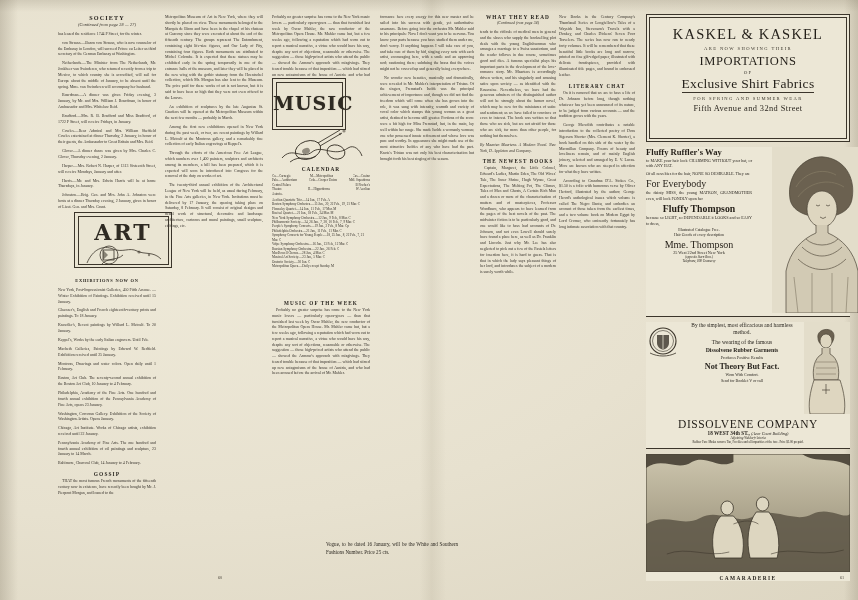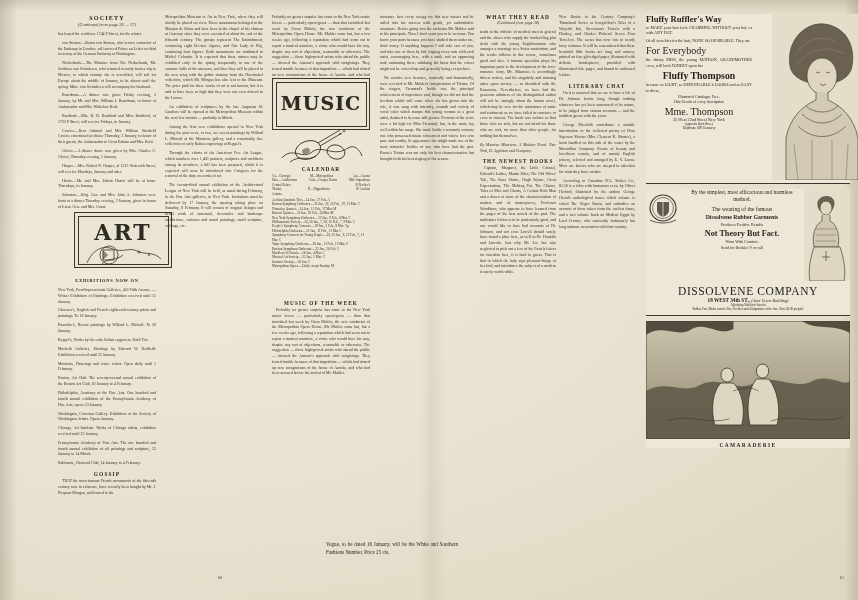--- a/index.html
+++ b/index.html
@@ -43,21 +43,21 @@
     -webkit-hyphens:auto;hyphens:auto;margin:0 0 3.2px 0;
     color:#35302a;
   }
   .bodytext.ind{text-indent:4px;}
 
   
   .music-mast{
     position:absolute;left:272px;top:78px;width:98px;height:86px;
   }
   .music-frame{
-    position:absolute;left:0;top:0;width:98px;height:52px;
+    position:absolute;left:0;top:0;width:74px;height:52px;
     border:1.4px solid #3b352b;
     background:#eae5d3;
     box-sizing:border-box;
   }
   .music-frame:before{
     content:"";position:absolute;left:2.5px;top:2.5px;right:2.5px;bottom:2.5px;
     border:.8px solid #3b352b;
   }
   .music-word{
     position:absolute;left:0;right:0;top:13px;text-align:center;
@@ -308,20 +308,31 @@
     <p class="bodytext">New Books in the Century Company's Thumbnail Series or Longfellow's Tales of a Wayside Inn, Stevenson's Travels with a Donkey, and Charles Dickens' Seven Poor Travelers. The series has now run to nearly forty volumes. It will be remembered that these beautiful little books are long and narrow, printed on fine gilt-edged paper, illustrated with delicate frontispieces, provided with illuminated title pages, and bound in embossed leather.</p>
 
     <div class="sec-head" style="font-size:5.1px;margin-top:6px;">LITERARY CHAT</div>
     <p class="bodytext ind">On it is rumored that we are to have a life of Dr. Johnson before long, though nothing whatever has yet been announced of its nature, to be judged from various accounts — and the tradition grows with the years.</p>
     <p class="bodytext ind">George Meredith contributes a notable introduction to the collected poetry of Dora Sigerson Shorter (Mrs. Clement K. Shorter), a book handled on this side of the water by the Macmillan Company. Poems of beauty and loveliness remain, and of mainly English joinery, selected and arranged by E. V. Lucas. More are known who are steeped in affection for what they have written.</p>
     <p class="bodytext ind">According to Grandma D'A. Stokes Co., $1.50 is a folio with humorous verse by Oliver Herford, illustrated by the author; George Herod's anthological issues which volume is called The Negro Bantu, and embodies an account of those taken from the earliest times, and a two volume book on Modern Egypt by Lord Cromer, who eminently fortunately has long intimate association with that country.</p>
   </div>
 
   <div class="adcol">
 
+    <div class="ad boxed" style="height:128px;">
+      <div class="ad-h1">KASKEL &amp; KASKEL</div>
+      <div class="ad-sm">ARE NOW SHOWING THEIR</div>
+      <div class="ad-h2">IMPORTATIONS</div>
+      <div class="ad-of">OF</div>
+      <div class="ad-h3">
+        <u>Exclusive Shirt Fabrics</u>
+      </div>
+      <div class="ad-sm" style="margin-top:4px;">FOR SPRING AND SUMMER WEAR</div>
+      <div class="ad-addr">Fifth Avenue and 32nd Street</div>
+    </div>
 
     <div class="ad" style="height:166px;border-bottom:1px solid #3b352b;padding-bottom:3px;">
       <div class="halfads">
         <div class="halfad" style="flex:0 0 106px;">
           <div class="ff-title">Fluffy Ruffler's Way</div>
           <div class="ff-p">to MAKE your hair look CHARMING WITHOUT your hat, or with ANY HAT.</div>
           <div class="ff-p">Of all novelties for the hair, NONE SO DESIRABLE. They are</div>
           <div class="ff-c">For Everybody</div>
           <div class="ff-p">the dainty MISS, the young MATRON, GRANDMOTHER even, will look FONDLY upon her</div>
           <div class="ff-c2">Fluffy Thompson</div>

